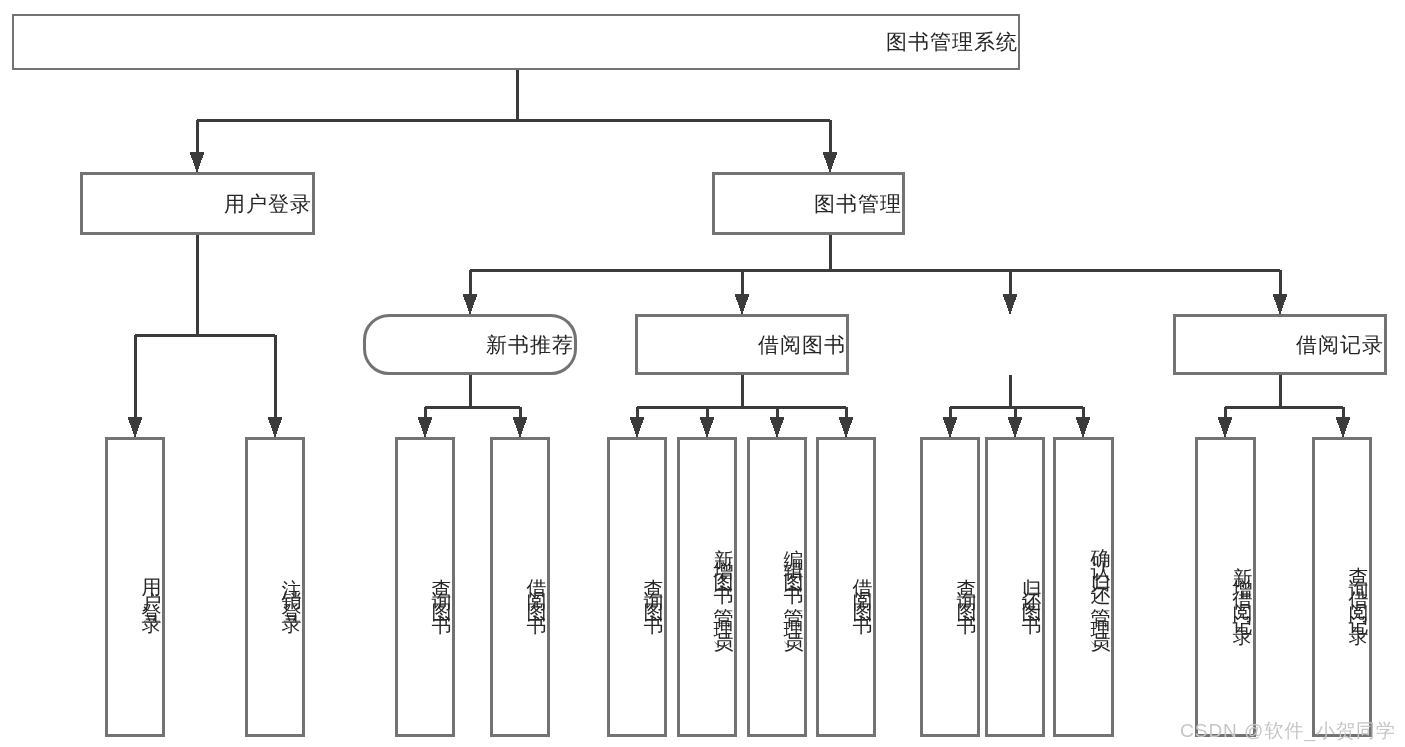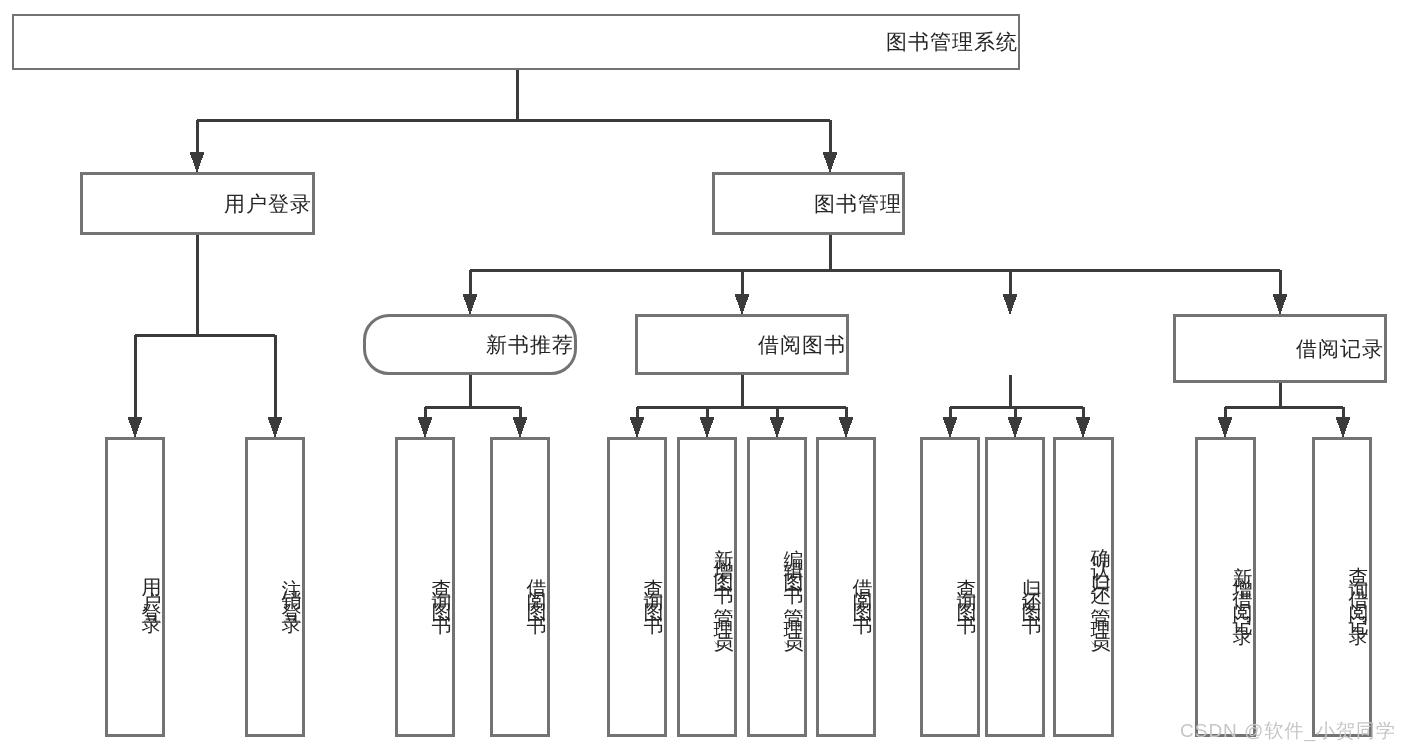--- a/index.html
+++ b/index.html
@@ -130,21 +130,21 @@
   <div class="box" style="left:712px;top:172px;width:193px;height:63px;">
     <span class="hlabel">图书管理</span>
   </div>
 
   <div class="box" style="left:363px;top:314px;width:214px;height:61px;border-radius:26px;">
     <span class="hlabel">新书推荐</span>
   </div>
   <div class="box" style="left:635px;top:314px;width:214px;height:61px;">
     <span class="hlabel">借阅图书</span>
   </div>
-  <div class="box" style="left:1173px;top:314px;width:214px;height:69px;">
+  <div class="box" style="left:1173px;top:314px;width:214px;height:61px;">
     <span class="hlabel">借阅记录</span>
   </div>
 
   <div class="box" style="left:105px;top:437px;width:60px;height:300px;">
     <span class="vlabel">用户登录</span>
   </div>
   <div class="box" style="left:245px;top:437px;width:60px;height:300px;">
     <span class="vlabel">注销登录</span>
   </div>
 

